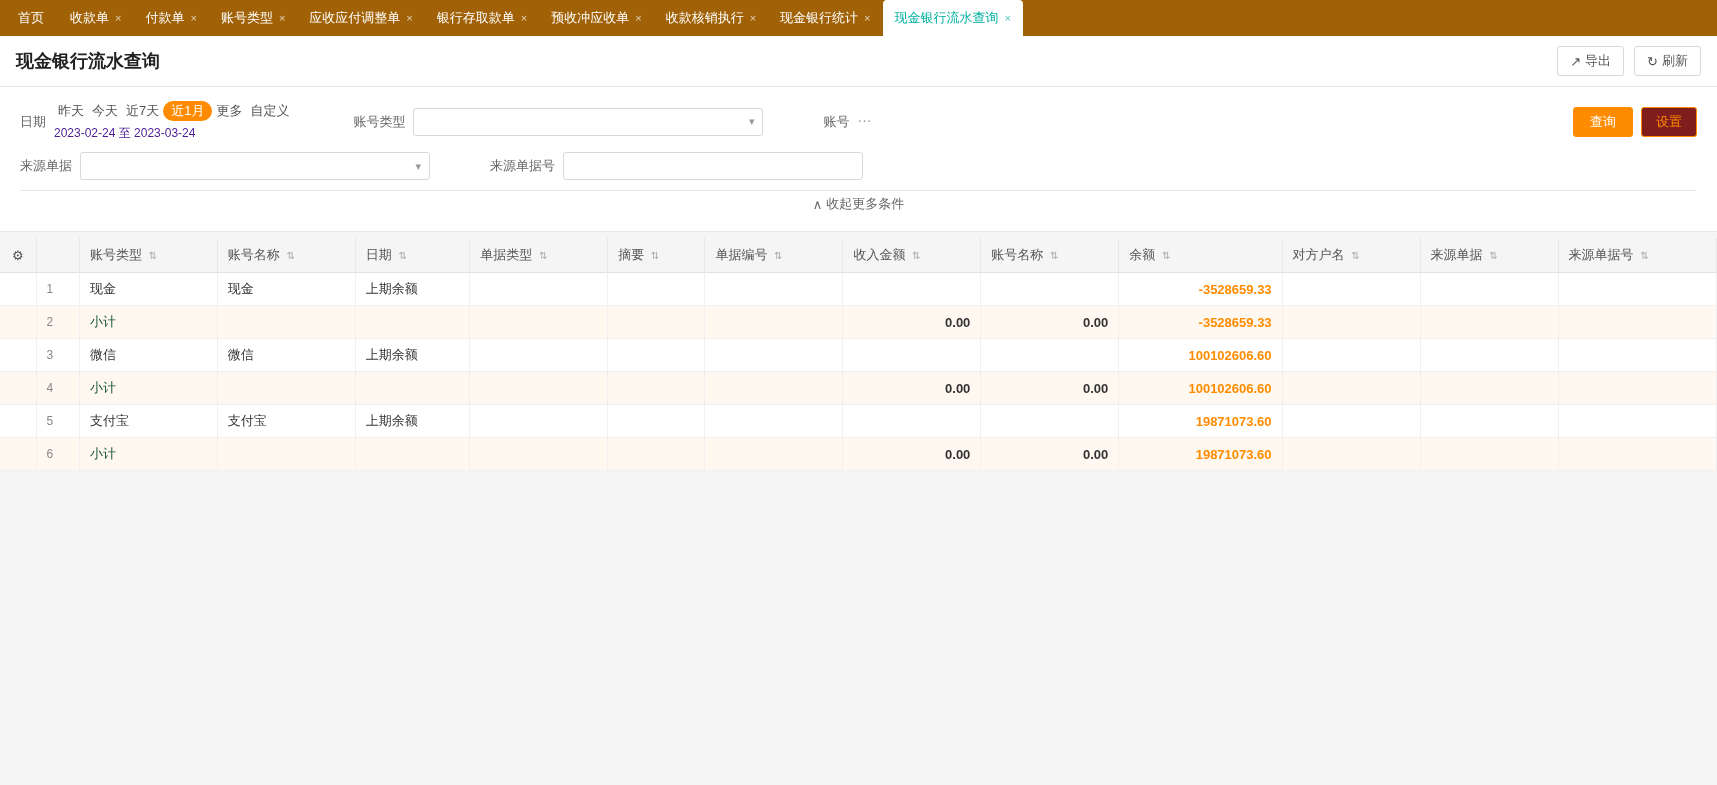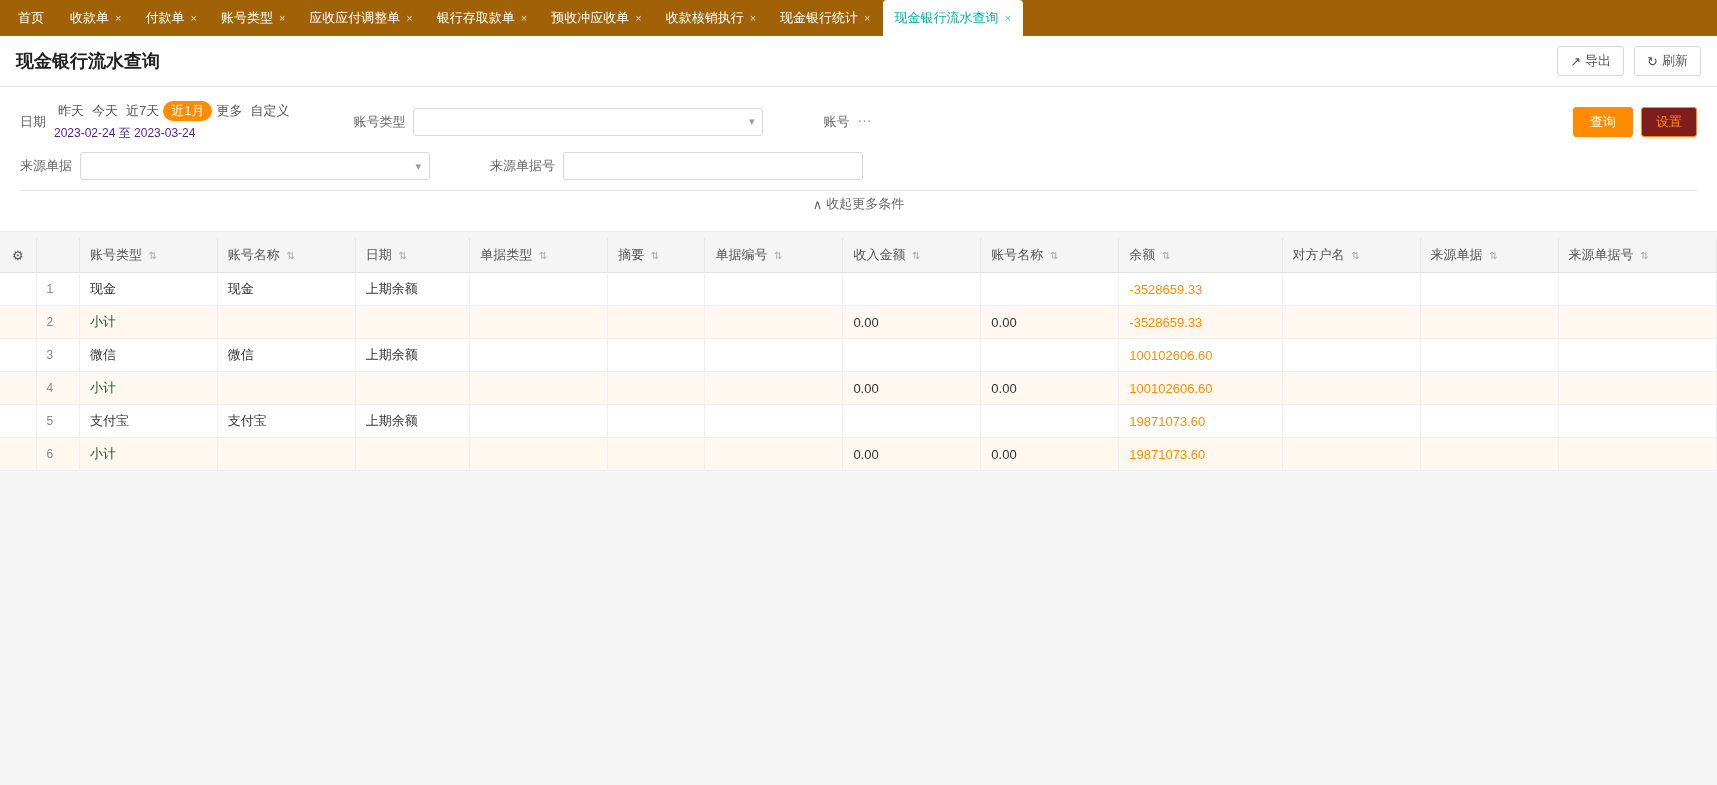--- a/index.html
+++ b/index.html
@@ -203,21 +203,21 @@
     }
     tbody tr.subtotal {
       background: #fff8f0;
     }
     tbody td {
       padding: 7px 10px;
       color: #333;
       border-right: 1px solid #f0f0f0;
       white-space: nowrap;
     }
-    .td-number { text-align: left; }
+    .td-number { text-align: right; font-weight: bold; }
     .td-orange { color: #ff8c00; }
     .gear-th {
       width: 36px;
       text-align: center;
       cursor: pointer;
     }
     .row-num { color: #888; font-size: 12px; }
     .subtotal-label { color: #14532d; }
   </style>
 </head>

